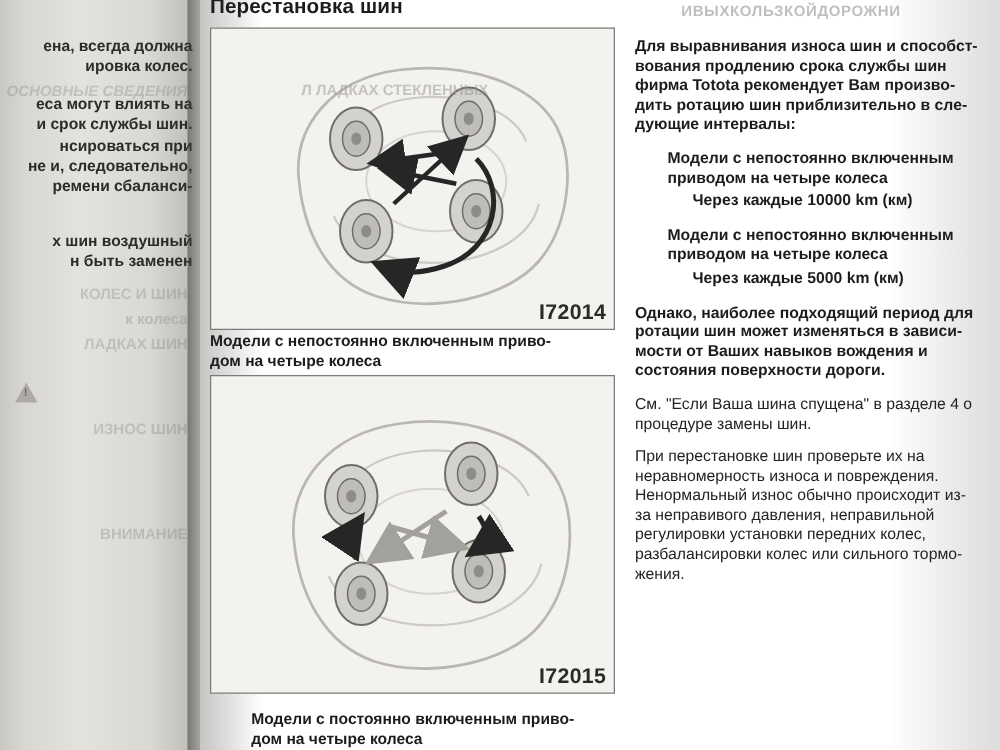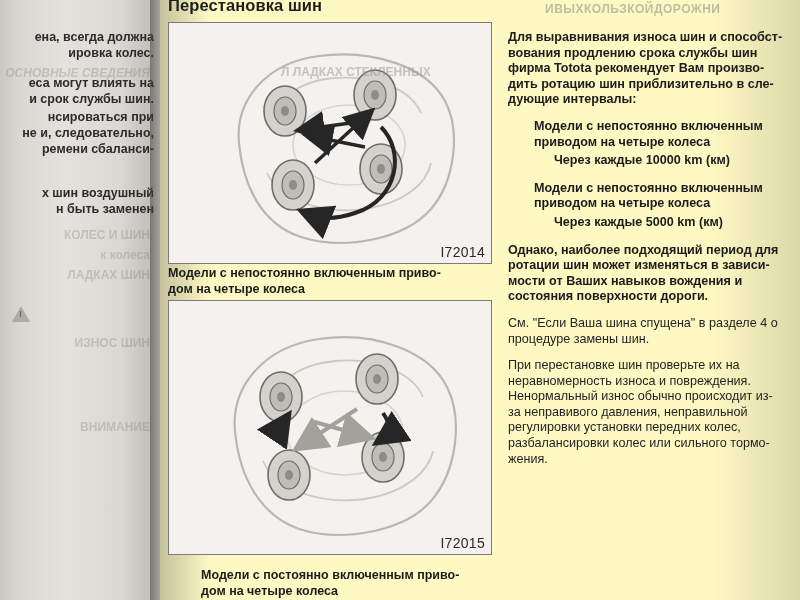--- a/index.html
+++ b/index.html
@@ -79,21 +79,21 @@
     background: linear-gradient(to right, rgba(60,58,55,0.55) 0%, rgba(120,118,114,0.25) 45%, rgba(255,255,255,0) 100%);
   }
 
   
   .right-page {
     position: absolute;
     left: 160px;
     top: 0;
     width: 640px;
     height: 600px;
-    background: #fef9c3;
+    background: #ffffff;
   }
   .right-page:before {
     content: "";
     position: absolute;
     left: 0; top: 0; width: 50px; height: 600px;
     background: linear-gradient(to right, rgba(90,88,84,0.35), rgba(255,255,255,0));
     pointer-events: none;
   }
   .right-page:after {
     content: "";
@@ -130,33 +130,32 @@
     border: 1px solid #7d7b77;
     overflow: hidden;
   }
   .fig1 { left: 8px; top: 22px; width: 322px; height: 240px; }
   .fig2 { left: 8px; top: 300px; width: 322px; height: 253px; }
 
   .fig-code {
     position: absolute;
     right: 6px;
     bottom: 3px;
-    font-size: 14px;
+    font-size: 17px;
     color: #2a2a2a;
-    font-weight: normal;
+    font-weight: bold;
     letter-spacing: 0.3px;
   }
 
   .fig-ghost {
     position: absolute;
     font-size: 12px;
     color: rgba(150,148,144,0.5);
     font-weight: bold;
     white-space: pre;
-    margin-left: 40px;
   }
 
   .caption {
     position: absolute;
     left: 8px;
     font-size: 12.5px;
     font-weight: bold;
     color: #1c1c1c;
     line-height: 15.5px;
     width: 330px;

